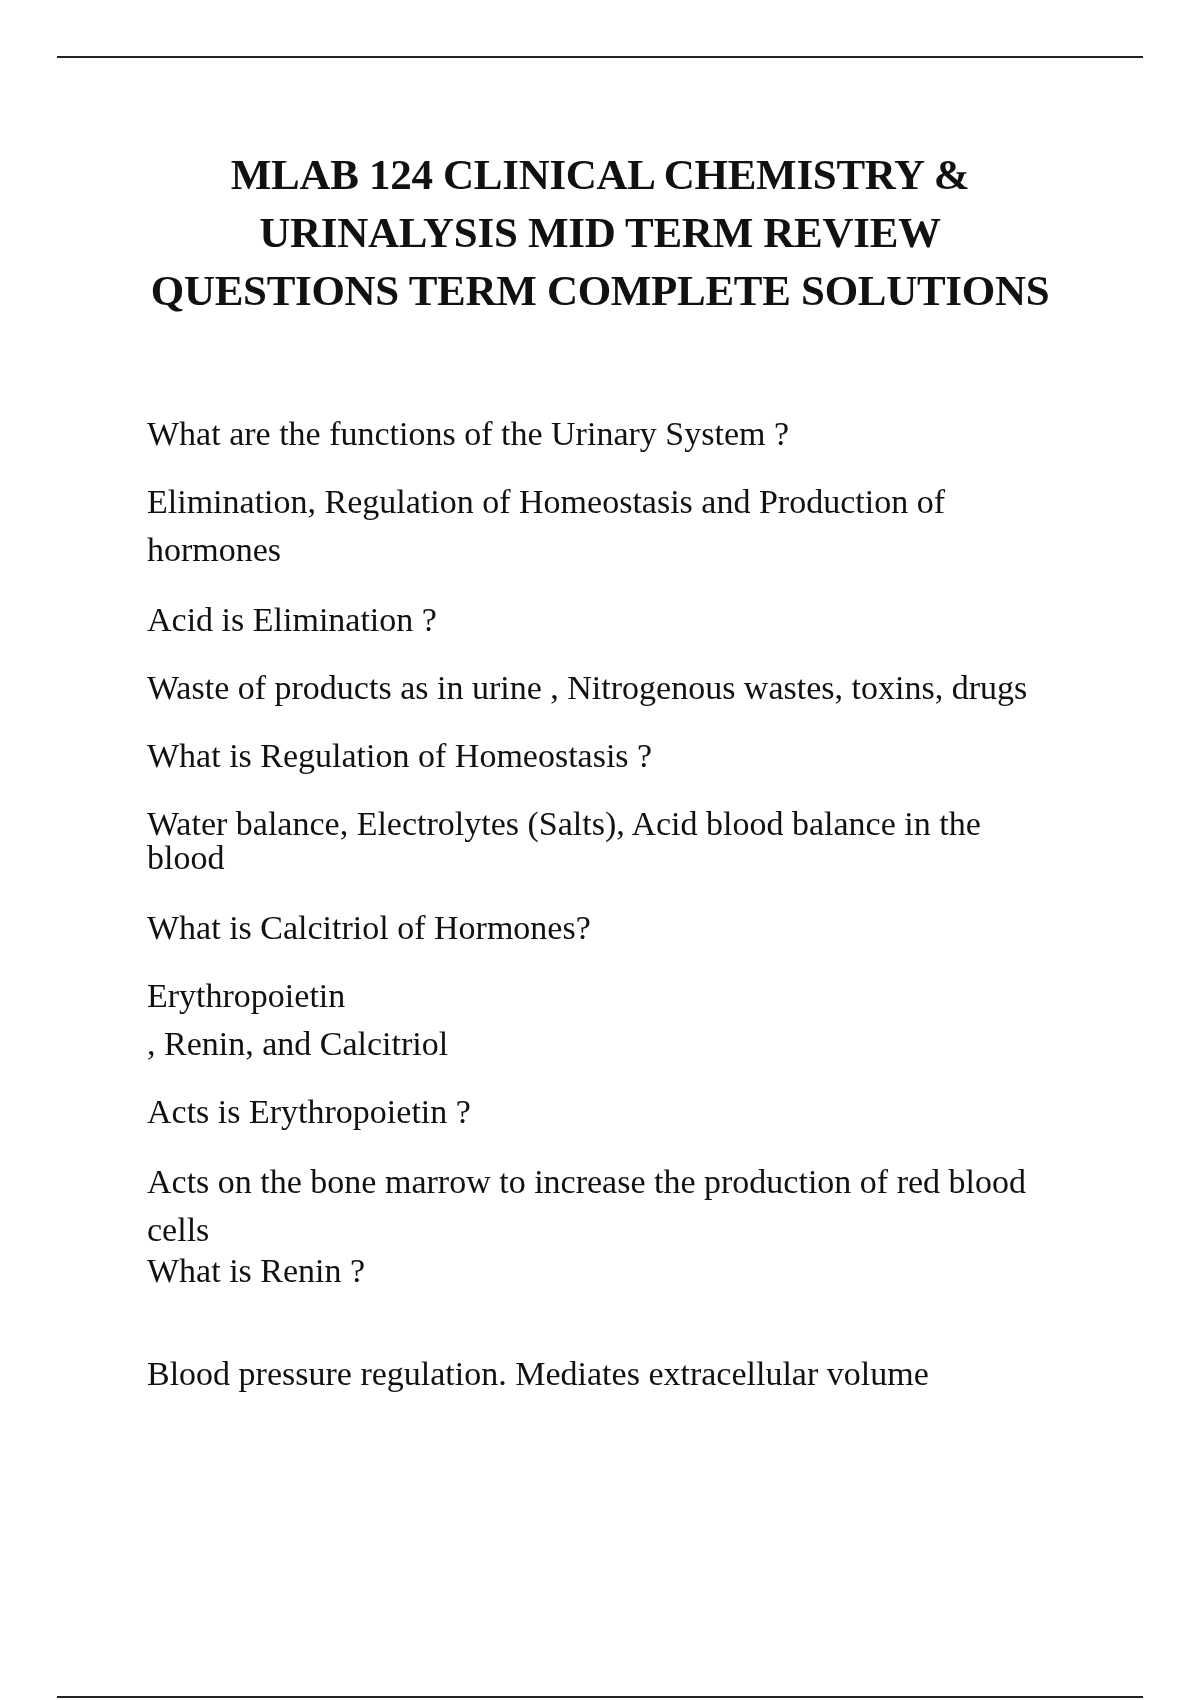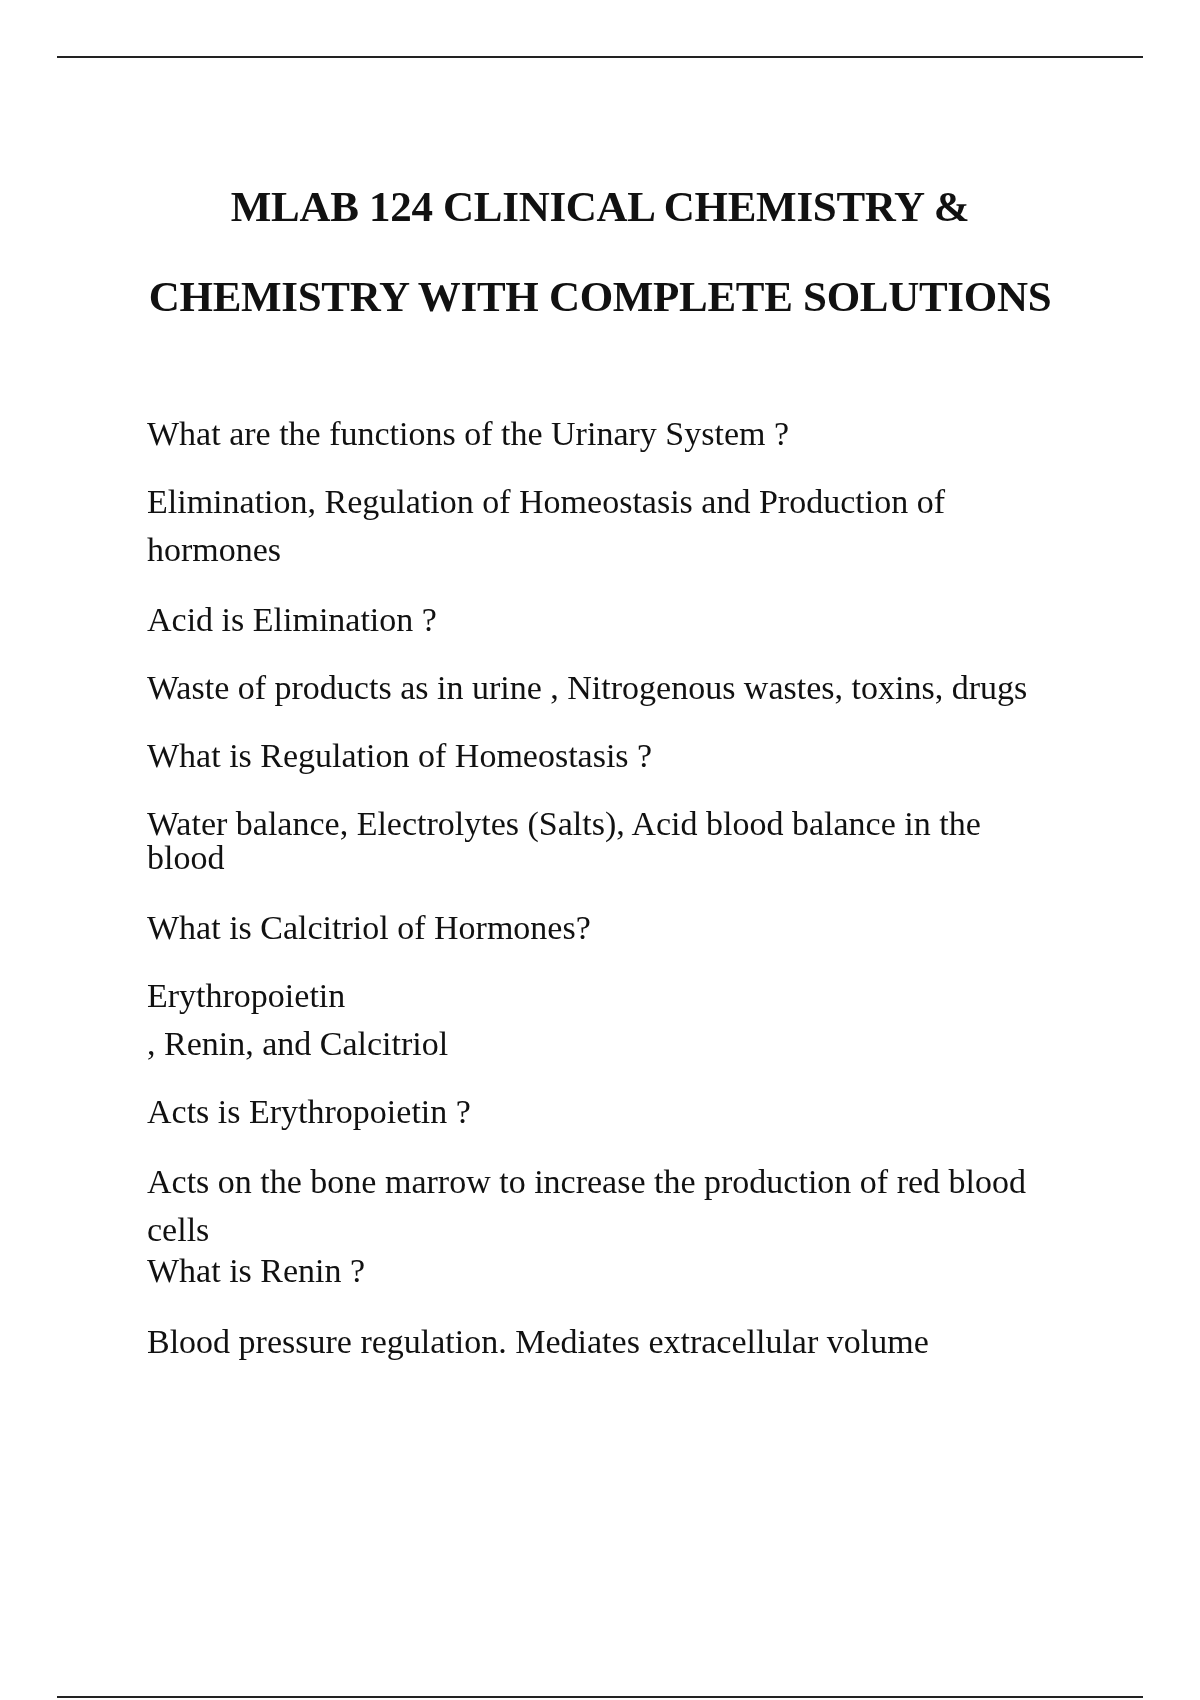--- a/index.html
+++ b/index.html
@@ -3,32 +3,33 @@
 <meta charset="utf-8">
 <style>
   html, body { margin: 0; padding: 0; background: #ffffff; }
   body { width: 1200px; height: 1700px; position: relative; overflow: hidden;
          font-family: "Liberation Serif", "DejaVu Serif", serif; color: #111111; }
   .rule { position: absolute; left: 57px; width: 1086px; height: 2px; background: #222222; }
   .rule.top { top: 56px; }
   .rule.bottom { top: 1696px; }
   .title { position: absolute; left: 0; width: 1200px; top: 146px; text-align: center;
            font-weight: bold; font-size: 43px; line-height: 58px; letter-spacing: -0.3px; }
-  .title div { white-space: nowrap; margin-top: 32px; }
+  .title div { white-space: nowrap; }
   .body { position: absolute; left: 147px; width: 960px; top: 410px; font-size: 34px; line-height: 47px; }
   .p { position: absolute; left: 0; white-space: nowrap; font-family: Liberation Serif, serif; }
 </style>
 </head>
 <body>
 
 <div class="rule top"></div>
 
 <div class="title">
   <div>MLAB 124 CLINICAL CHEMISTRY &amp;</div>
-  <div>CHEMISTRY WITH COMPLETE SOLUTIONS</div>
+  <div>URINALYSIS MID TERM REVIEW</div>
+  <div>QUESTIONS TERM COMPLETE SOLUTIONS</div>
 </div>
 
 <div class="body">
   <div class="p" style="top:0px">What are the functions of the Urinary System ?</div>
   <div class="p" style="top:68px">Elimination, Regulation of Homeostasis and Production of</div>
   <div class="p" style="top:116px">hormones</div>
 
   <div class="p" style="top:186px">Acid is Elimination ?</div>
   <div class="p" style="top:254px">Waste of products as in urine , Nitrogenous wastes, toxins, drugs</div>
 
@@ -38,16 +39,16 @@
 
   <div class="p" style="top:494px">What is Calcitriol of Hormones?</div>
   <div class="p" style="top:562px">Erythropoietin</div>
   <div class="p" style="top:610px">, Renin, and Calcitriol</div>
 
   <div class="p" style="top:678px">Acts is Erythropoietin ?</div>
   <div class="p" style="top:748px">Acts on the bone marrow to increase the production of red blood</div>
   <div class="p" style="top:796px">cells</div>
 
   <div class="p" style="top:837px">What is Renin ?</div>
-  <div class="p" style="top:908px">Blood pressure regulation. Mediates extracellular volume</div>
+  <div class="p" style="top:940px">Blood pressure regulation. Mediates extracellular volume</div>
 </div>
 
 <div class="rule bottom"></div>
 
 </body></html>

